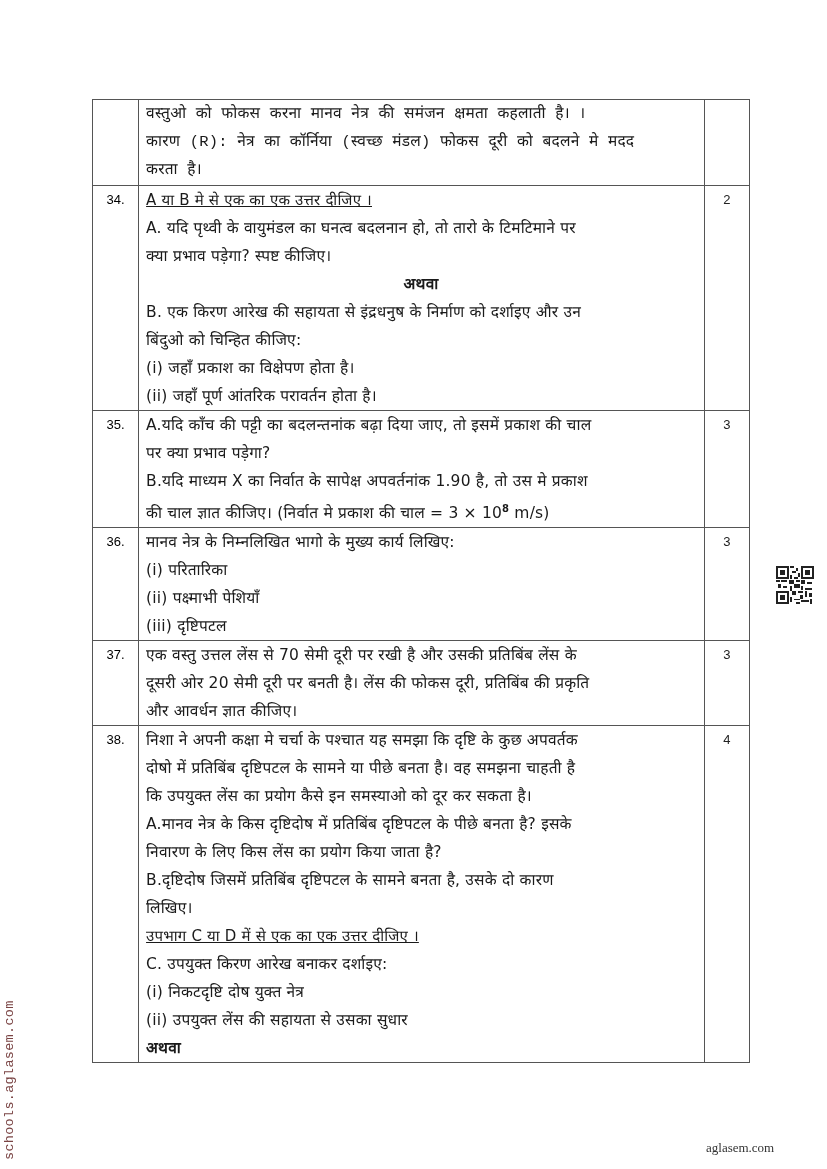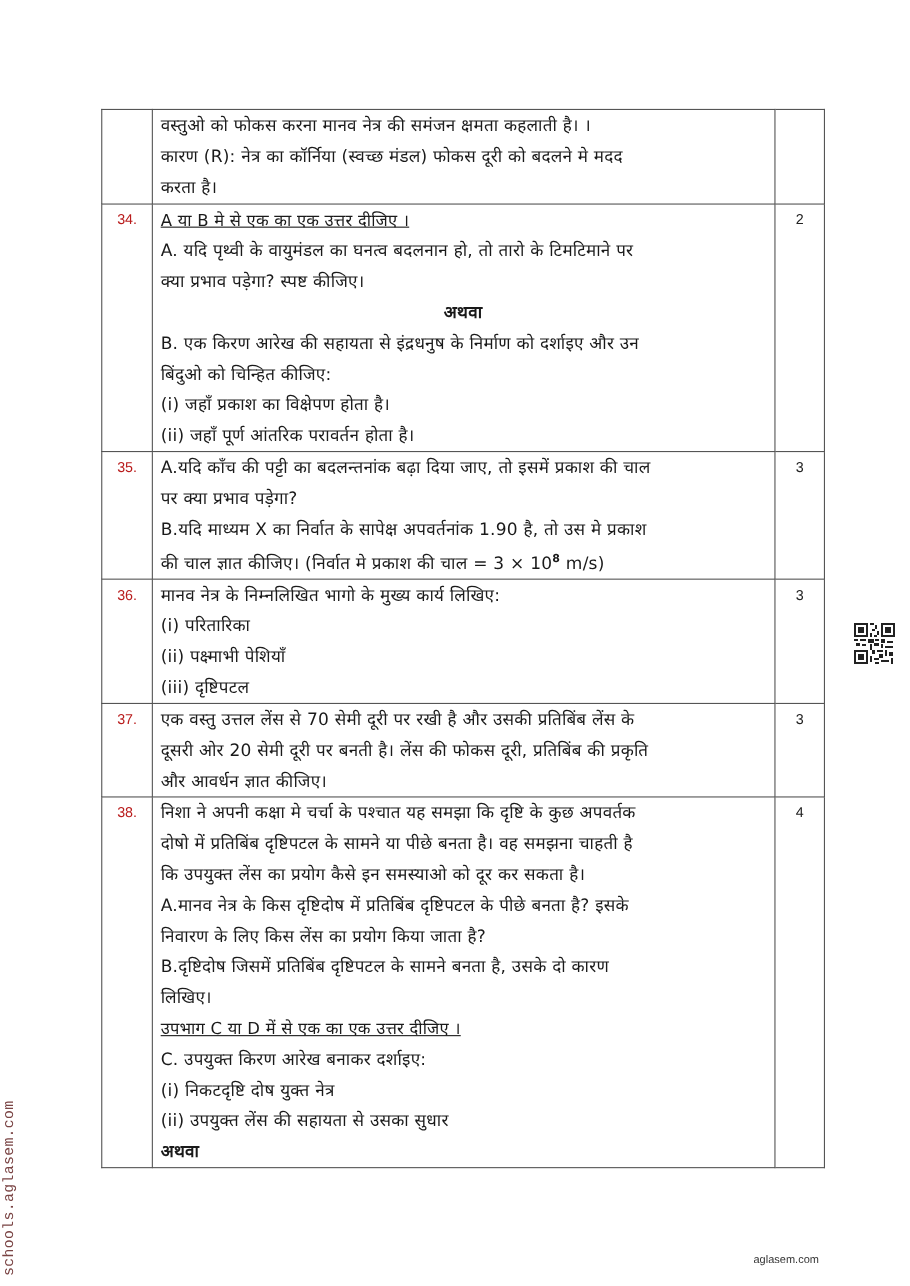--- a/index.html
+++ b/index.html
@@ -29,21 +29,21 @@
       padding: 0;
     }
     .col-num { width: 46px; }
     .col-q { width: 565px; }
     .col-marks { width: 45px; }
     .qnum {
       font-family: "Liberation Sans", sans-serif;
       font-size: 13px;
       text-align: center;
       padding-top: 6px !important;
-      color: #b91c1c;
+      color: #000000;
     }
     .marks {
       font-family: "Liberation Sans", sans-serif;
       font-size: 13px;
       text-align: center;
       padding-top: 6px !important;
       color: #222;
     }
     .qbody {
       padding: 0 8px 0 7px !important;
@@ -80,40 +80,40 @@
       transform: rotate(-90deg);
       transform-origin: 0 0;
       font-family: "Liberation Mono", monospace;
       font-size: 13.5px;
       color: #7a4444;
       white-space: nowrap;
       letter-spacing: 0.3px;
     }
     .bottom-watermark {
       position: absolute;
-      left: 685px;
+      left: 706px;
       top: 1140px;
-      font-family: Liberation Sans, sans-serif;
-      font-size: 10px;
+      font-family: Liberation Serif, serif;
+      font-size: 13px;
       color: #333333;
       white-space: nowrap;
     }
   </style>
 </head>
 <body>
 
 <table class="page-table">
   <colgroup>
     <col class="col-num">
     <col class="col-q">
     <col class="col-marks">
   </colgroup>
 
   <tbody>
-      <tr style="height:86px;">
+      <tr style="height:86px;font-family:Liberation Mono, monospace;">
     <td class="qnum"></td>
     <td class="qbody">
       <div class="line">वस्तुओ को फोकस करना मानव नेत्र की समंजन क्षमता कहलाती है। ।</div>
       <div class="line">कारण (R): नेत्र का कॉर्निया (स्वच्छ मंडल) फोकस दूरी को बदलने मे मदद</div>
       <div class="line">करता है।</div>
     </td>
     <td class="marks"></td>
   </tr>
 
   <tr style="height:223px;">

